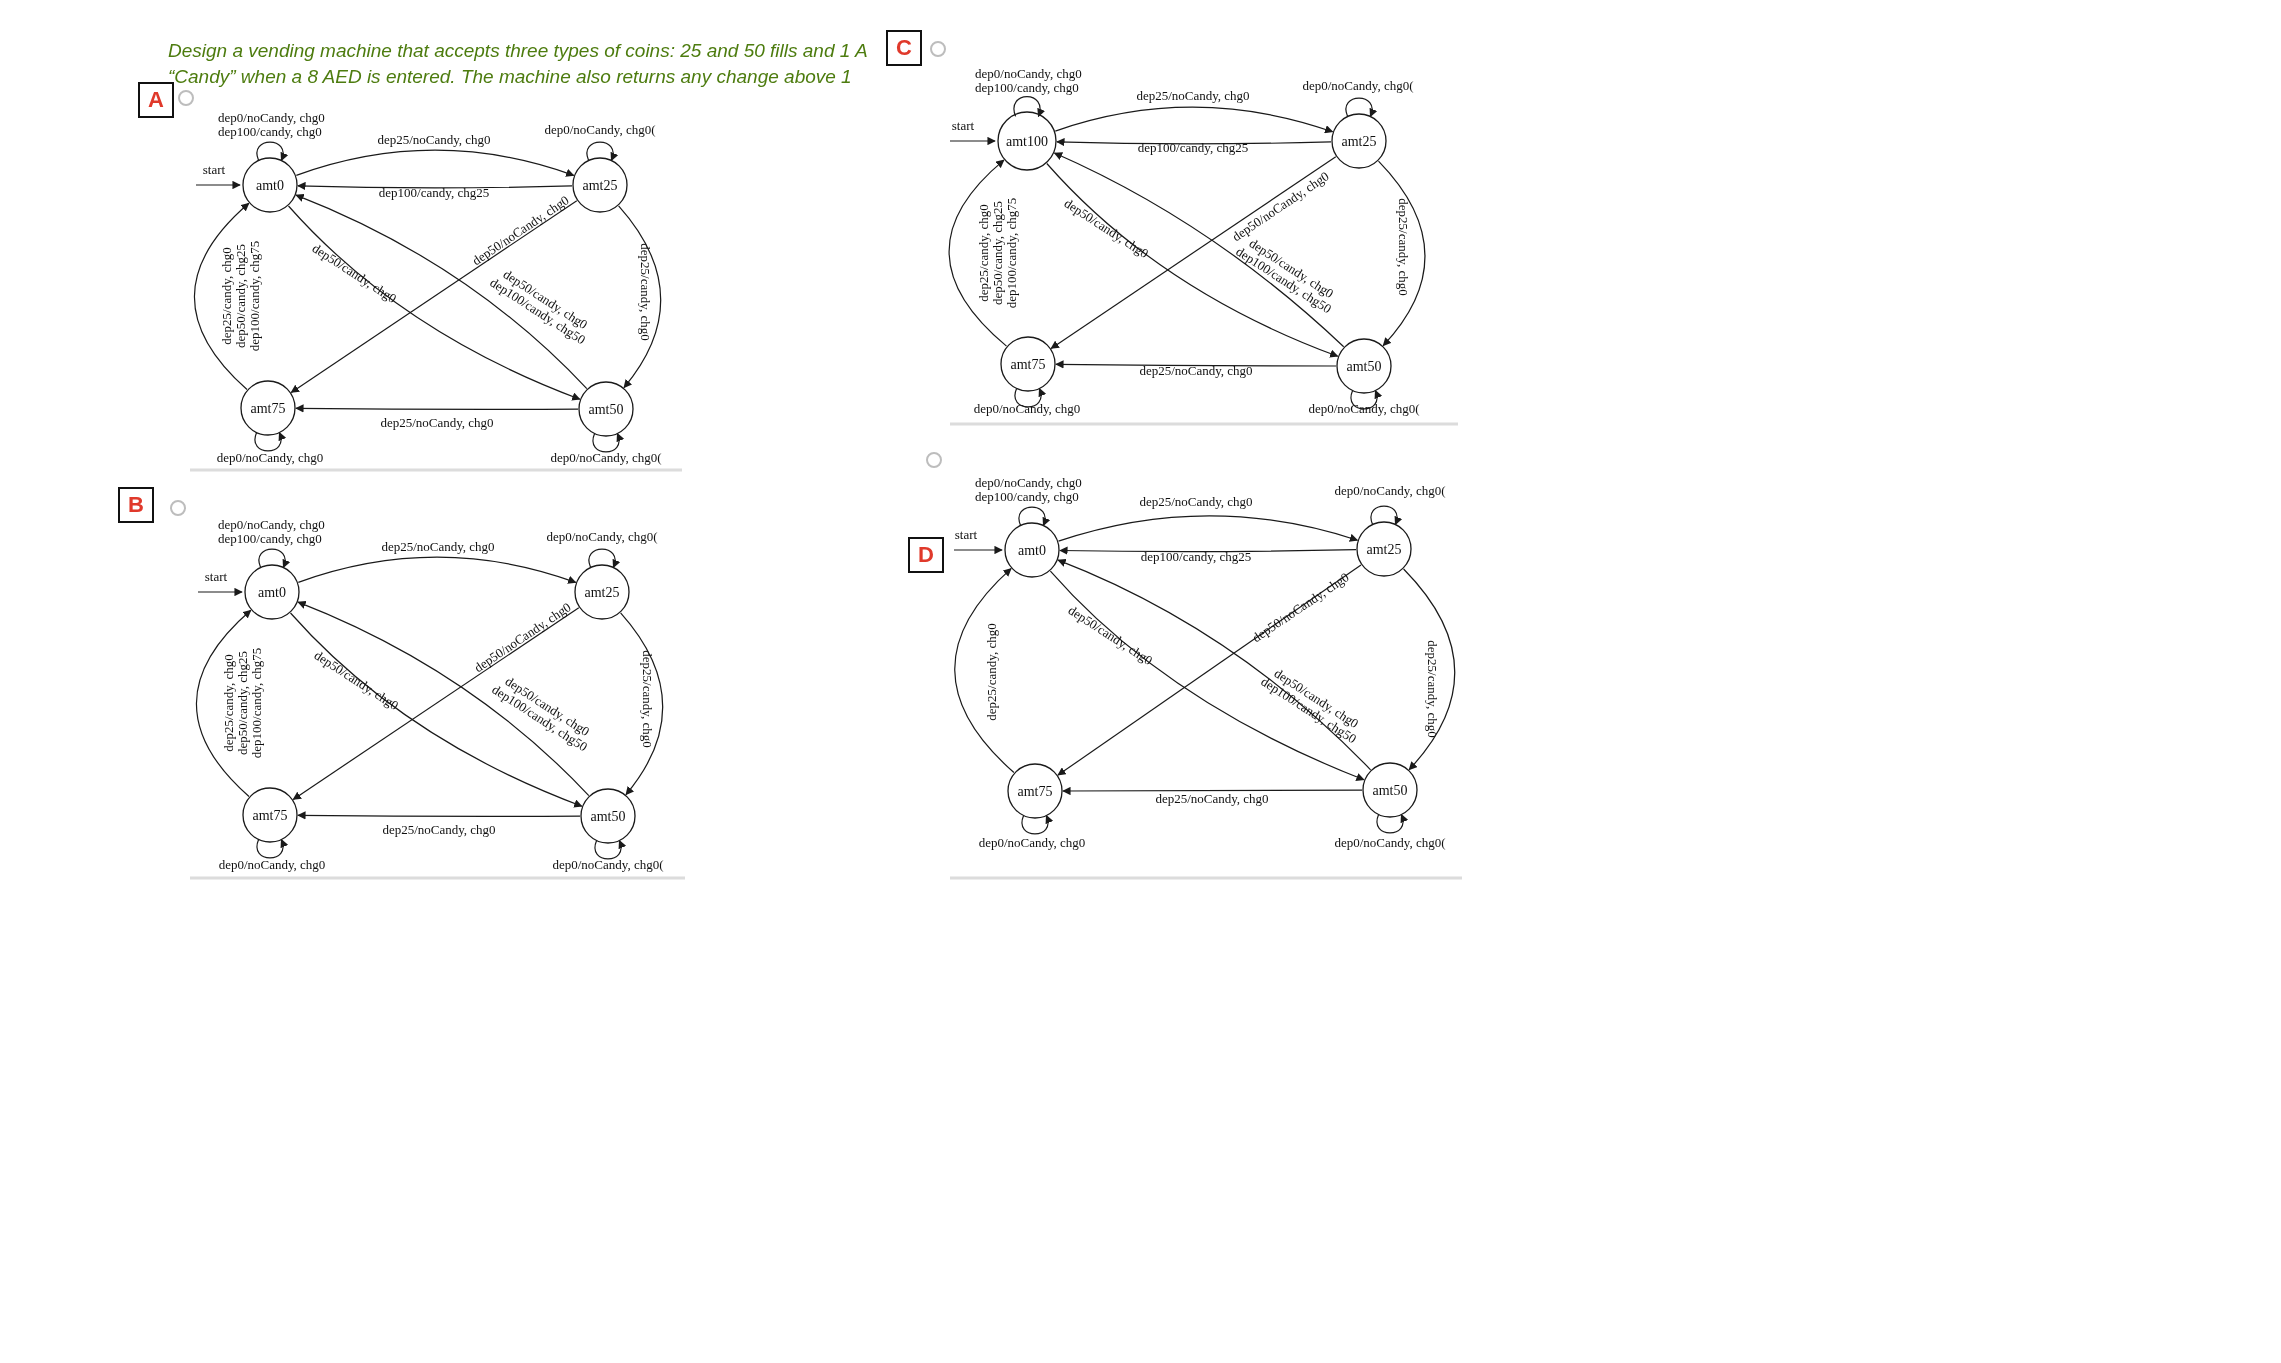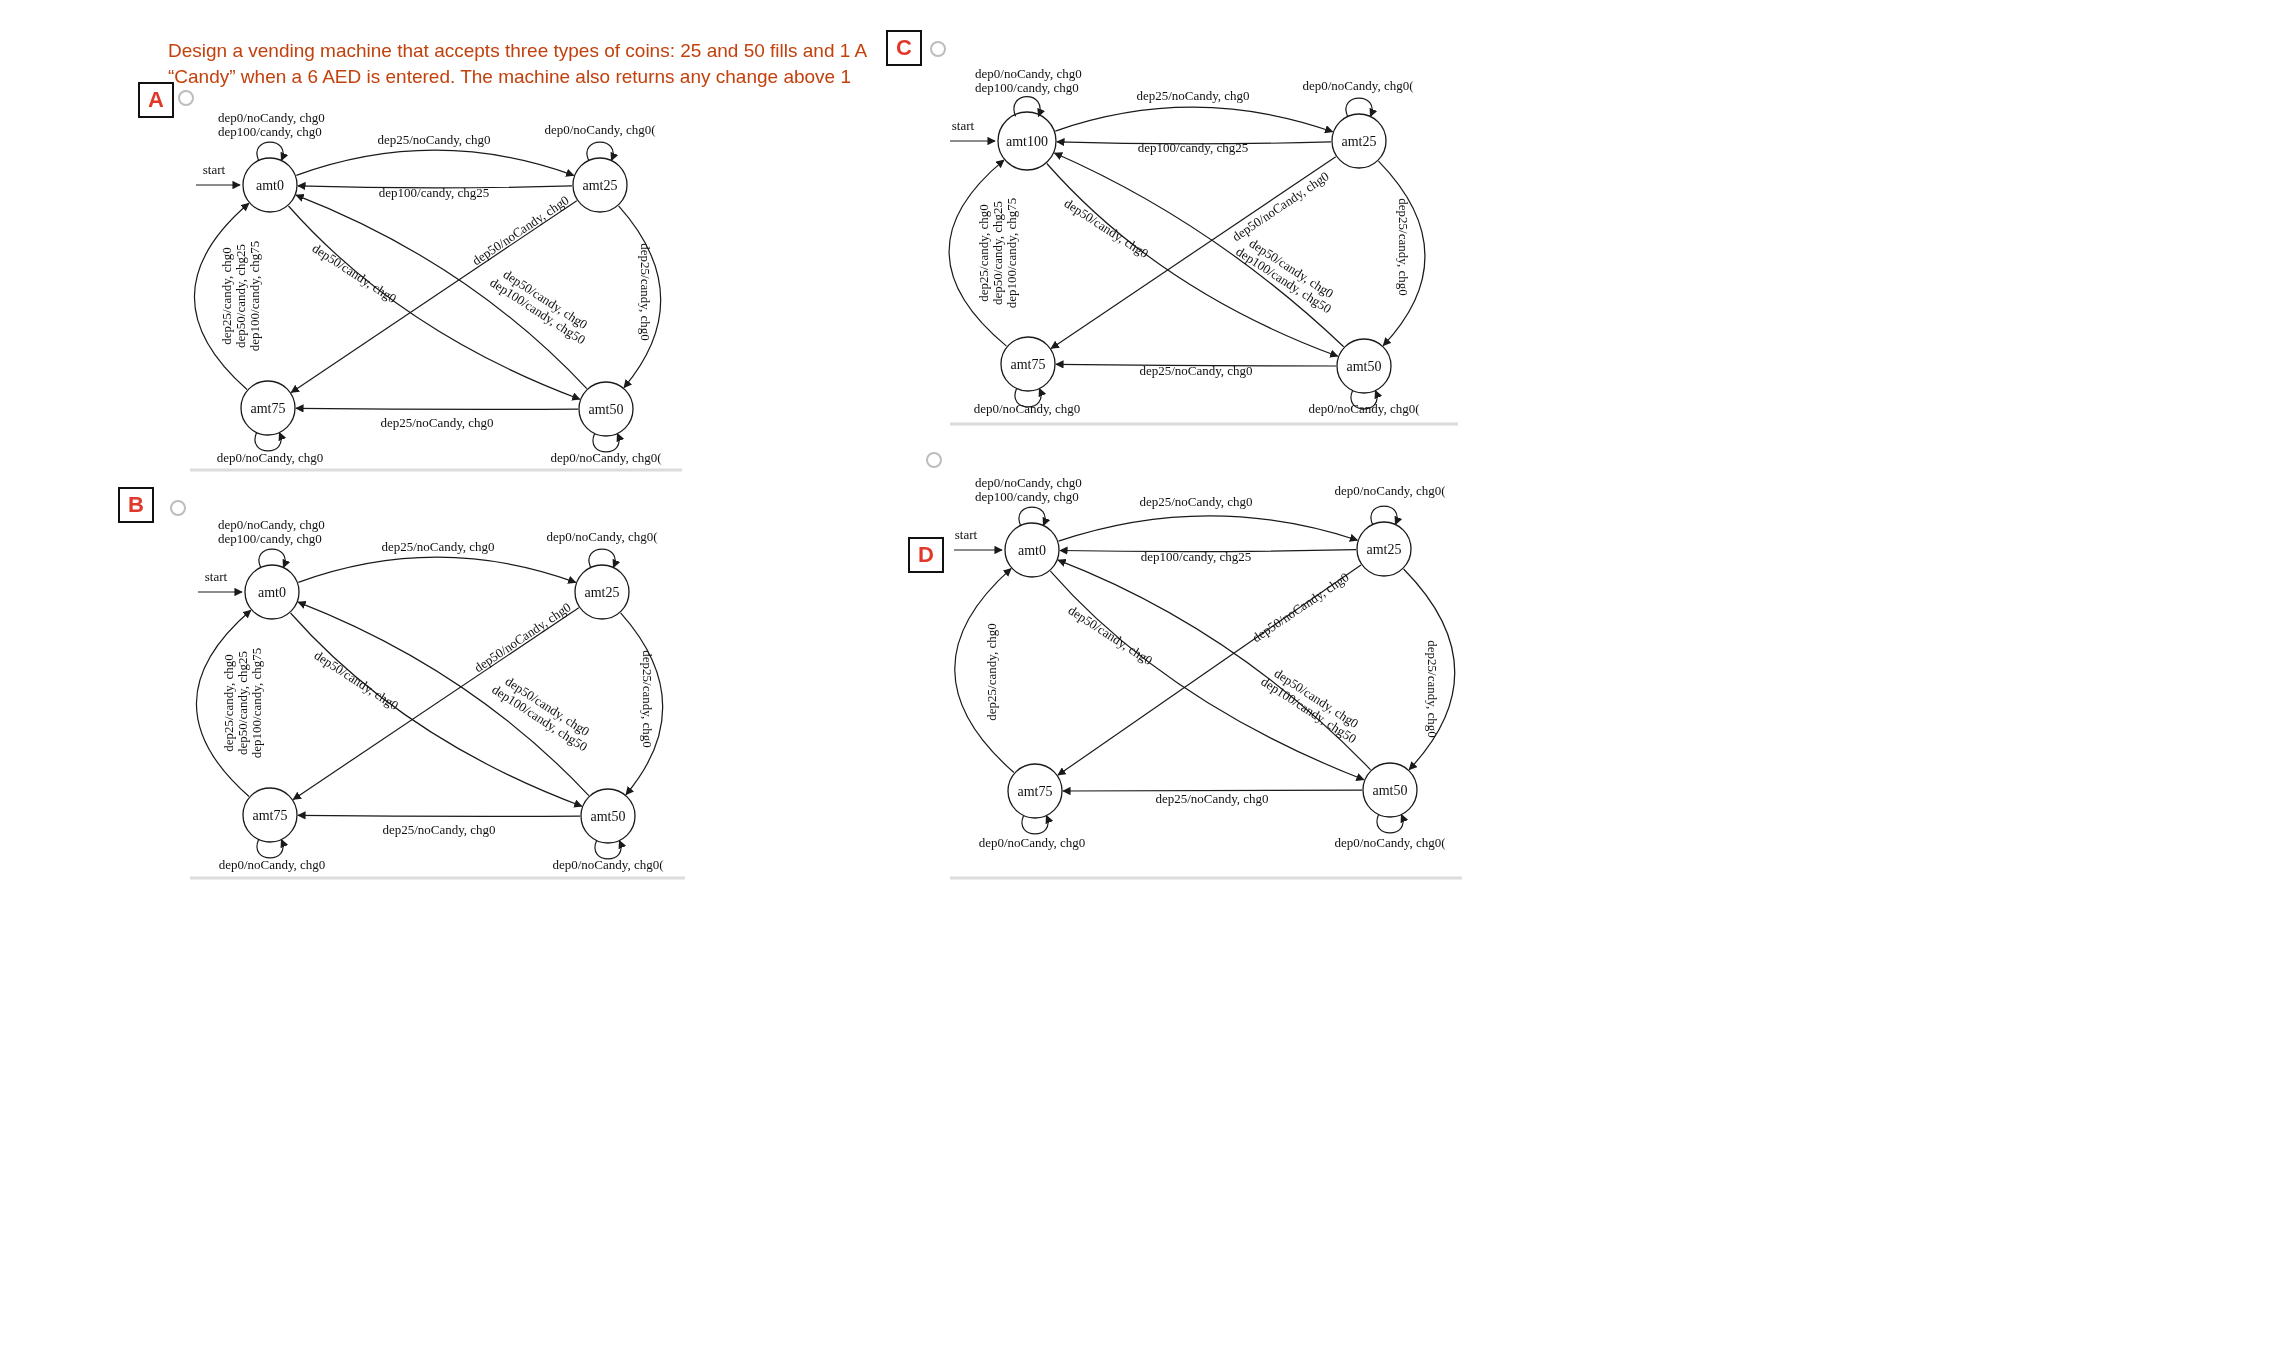--- a/index.html
+++ b/index.html
@@ -1,17 +1,17 @@
 <!DOCTYPE html>
 <html><head>
 <meta charset="utf-8">
 <style>
   html,body{margin:0;padding:0;background:#fff;}
   .page{position:relative;width:2281px;height:1363px;background:#fff;font-family:"Liberation Sans",sans-serif;overflow:hidden;}
-  .question{position:absolute;left:168px;top:38px;font-size:19px;line-height:26px;color:#c2410c;max-width:720px;overflow:hidden;white-space:nowrap;z-index:1;}
+  .question{position:absolute;left:168px;top:38px;font-size:19px;line-height:26px;color:#4d7c0f;max-width:720px;overflow:hidden;white-space:nowrap;z-index:1;font-style:italic;}
   .option-box{position:absolute;width:36px;height:36px;box-sizing:border-box;border:2.5px solid #111;background:#fff;display:flex;align-items:center;justify-content:center;font-weight:bold;font-size:22px;color:var(--accent,#e0392b);z-index:5;}
   .radio{position:absolute;width:16px;height:16px;box-sizing:border-box;border:2px solid var(--radio,#bdbdbd);border-radius:50%;background:#fff;z-index:4;cursor:pointer;}
   .canvas{position:absolute;left:0;top:0;z-index:0;}
   .lbl{font-family:"Liberation Serif","DejaVu Serif",serif;font-size:13px;fill:#111;}
   .node-lbl{font-family:"Liberation Serif","DejaVu Serif",serif;font-size:14px;fill:#111;}
 </style>
 </head>
 <body>
 
 <div class="page" id="page" style="--accent: #e0392b; --radio: #bdbdbd;">
@@ -163,21 +163,21 @@
         <text transform="translate(1303 611) rotate(-34)" class="lbl" text-anchor="middle"><tspan x="0" dy="0">dep50/noCandy, chg0</tspan></text>
         <text transform="translate(1314 702) rotate(33)" class="lbl" text-anchor="middle"><tspan x="0" dy="0">dep50/candy, chg0</tspan><tspan x="0" dy="14">dep100/candy, chg50</tspan></text>
         <text transform="translate(1428 689) rotate(90)" class="lbl" text-anchor="middle"><tspan x="0" dy="0">dep25/candy, chg0</tspan></text>
         <text transform="translate(1212 803)" class="lbl" text-anchor="middle"><tspan x="0" dy="0">dep25/noCandy, chg0</tspan></text>
         <text transform="translate(1032 847)" class="lbl" text-anchor="middle"><tspan x="0" dy="0">dep0/noCandy, chg0</tspan></text>
         <text transform="translate(1390 847)" class="lbl" text-anchor="middle"><tspan x="0" dy="0">dep0/noCandy, chg0(</tspan></text>
       </g>
     </svg>
   <div class="question">
     <div>Design a vending machine that accepts three types of coins: 25 and 50 fills and 1 A</div>
-    <div>“Candy” when a 6 AED is entered. The machine also returns any change above 1</div>
+    <div>“Candy” when a 8 AED is entered. The machine also returns any change above 1</div>
   </div>
 <div class="radio" style="left: 178px; top: 90px;"></div>
     <div class="option-box" style="left: 138px; top: 82px;">A</div>
     <div class="radio" style="left: 170px; top: 500px;"></div>
     <div class="option-box" style="left: 118px; top: 487px;">B</div>
     <div class="radio" style="left: 930px; top: 41px;"></div>
     <div class="option-box" style="left: 886px; top: 30px;">C</div>
     <div class="radio" style="left: 926px; top: 452px;"></div>
     <div class="option-box" style="left: 908px; top: 537px;">D</div>
   </div>

